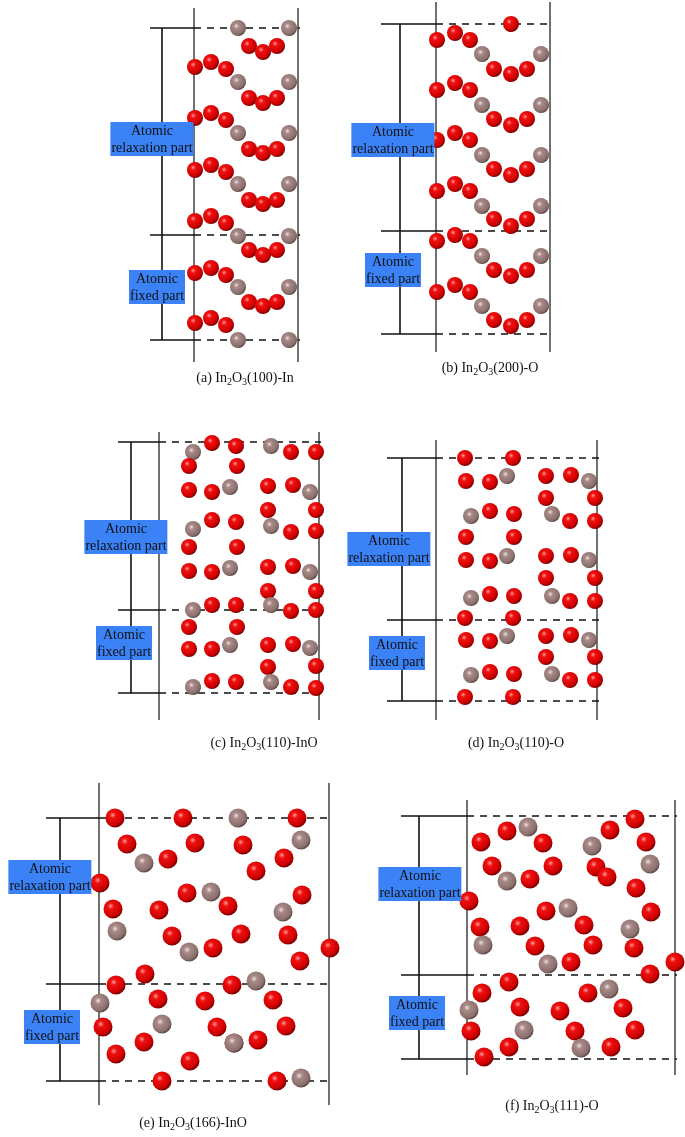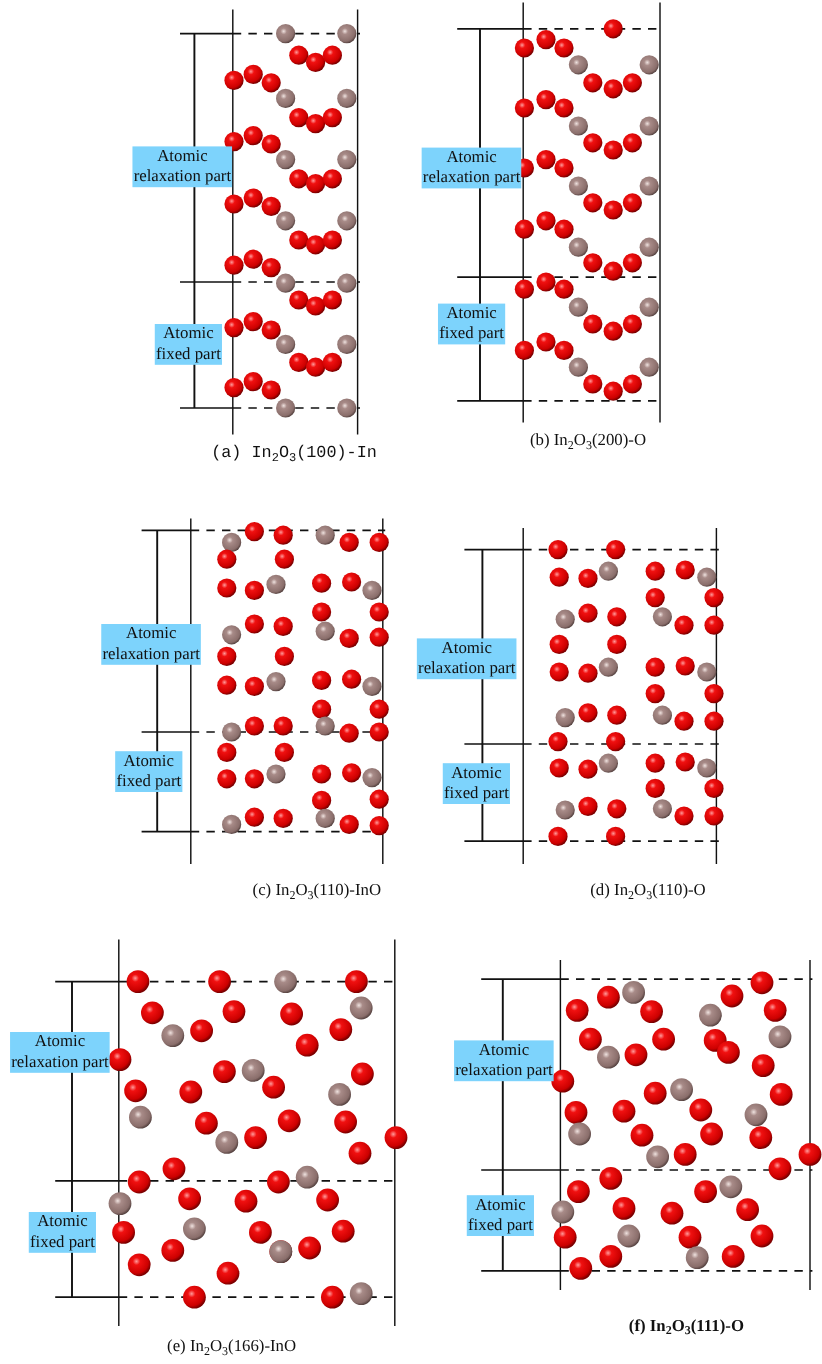--- a/index.html
+++ b/index.html
@@ -2,21 +2,21 @@
 <html><head>
 <meta charset="utf-8">
 <style>
   html, body { margin:0; padding:0; background:#ffffff; }
   body { width:685px; height:1137px; position:relative; overflow:hidden;
          font-family:"Liberation Serif", "DejaVu Serif", serif; color:#111; }
   .panel { position:absolute; left:0; top:0; width:685px; height:1137px; pointer-events:none; }
   svg { position:absolute; left:0; top:0; }
   .caption { position:absolute; font-size:14px; white-space:nowrap; transform:translateX(-50%); }
   .label { position:absolute; font-size:14px; line-height:17px; text-align:center; white-space:nowrap;
-           transform:translateX(-50%); background:#7dd3fc; padding:0 1px; }
+           transform:translateX(-50%); background:#3b82f6; padding:0 1px; }
   sub { font-size:10px; vertical-align:-3px; line-height:0; }
 </style>
 </head>
 <body>
 
 <div class="panel" id="figure">
   <svg id="fig-svg" width="685" height="1137" viewBox="0 0 685 1137">
     <defs>
       <radialGradient id="gO" cx="38%" cy="35%" r="65%">
         <stop offset="0%" stop-color="#ff9a9a"></stop>
@@ -388,44 +388,44 @@
         <circle cx="581" cy="1048" r="9.5" fill="url(#gIn)"></circle>
         <circle cx="611" cy="1047" r="9.5" fill="url(#gO)"></circle>
         <circle cx="484" cy="1057" r="9.5" fill="url(#gO)"></circle>
       </g>
   </svg>
 </div>
 
 <div>
   <div class="label" style="left:152px;top:122px;"><span>Atomic</span><br><span>relaxation part</span></div>
   <div class="label" style="left:157px;top:270px;"><span>Atomic</span><br><span>fixed part</span></div>
-  <div class="caption" style="left:245px;top:370px;font-family:Liberation Mono, monospace;"><span>(a) In</span><sub>2</sub><span>O</span><sub>3</sub><span>(100)-In</span></div>
+  <div class="caption" style="left:245px;top:370px;"><span>(a) In</span><sub>2</sub><span>O</span><sub>3</sub><span>(100)-In</span></div>
 </div>
 
 <div>
   <div class="label" style="left:393px;top:123px;"><span>Atomic</span><br><span>relaxation part</span></div>
   <div class="label" style="left:393px;top:253px;"><span>Atomic</span><br><span>fixed part</span></div>
   <div class="caption" style="left:490px;top:360px;"><span>(b) In</span><sub>2</sub><span>O</span><sub>3</sub><span>(200)-O</span></div>
 </div>
 
 <div>
   <div class="label" style="left:126px;top:520px;"><span>Atomic</span><br><span>relaxation part</span></div>
   <div class="label" style="left:124px;top:626px;"><span>Atomic</span><br><span>fixed part</span></div>
   <div class="caption" style="left:240px;top:735px;margin-left:24px;"><span>(c) In</span><sub>2</sub><span>O</span><sub>3</sub><span>(110)-InO</span></div>
 </div>
 
 <div>
   <div class="label" style="left:389px;top:532px;"><span>Atomic</span><br><span>relaxation part</span></div>
   <div class="label" style="left:397px;top:636px;"><span>Atomic</span><br><span>fixed part</span></div>
-  <div class="caption" style="left:516px;top:735px;margin-left:24px;"><span>(d) In</span><sub>2</sub><span>O</span><sub>3</sub><span>(110)-O</span></div>
+  <div class="caption" style="left:516px;top:735px;"><span>(d) In</span><sub>2</sub><span>O</span><sub>3</sub><span>(110)-O</span></div>
 </div>
 
 <div>
   <div class="label" style="left:50px;top:860px;"><span>Atomic</span><br><span>relaxation part</span></div>
   <div class="label" style="left:52px;top:1010px;"><span>Atomic</span><br><span>fixed part</span></div>
   <div class="caption" style="left:193px;top:1115px;"><span>(e) In</span><sub>2</sub><span>O</span><sub>3</sub><span>(166)-InO</span></div>
 </div>
 
 <div>
   <div class="label" style="left:420px;top:867px;"><span>Atomic</span><br><span>relaxation part</span></div>
   <div class="label" style="left:417px;top:996px;"><span>Atomic</span><br><span>fixed part</span></div>
-  <div class="caption" style="left:572px;top:1098px;font-weight:bold;"><span>(f) In</span><sub>2</sub><span>O</span><sub>3</sub><span>(111)-O</span></div>
+  <div class="caption" style="left:552px;top:1098px;"><span>(f) In</span><sub>2</sub><span>O</span><sub>3</sub><span>(111)-O</span></div>
 </div>
 
 </body></html>

